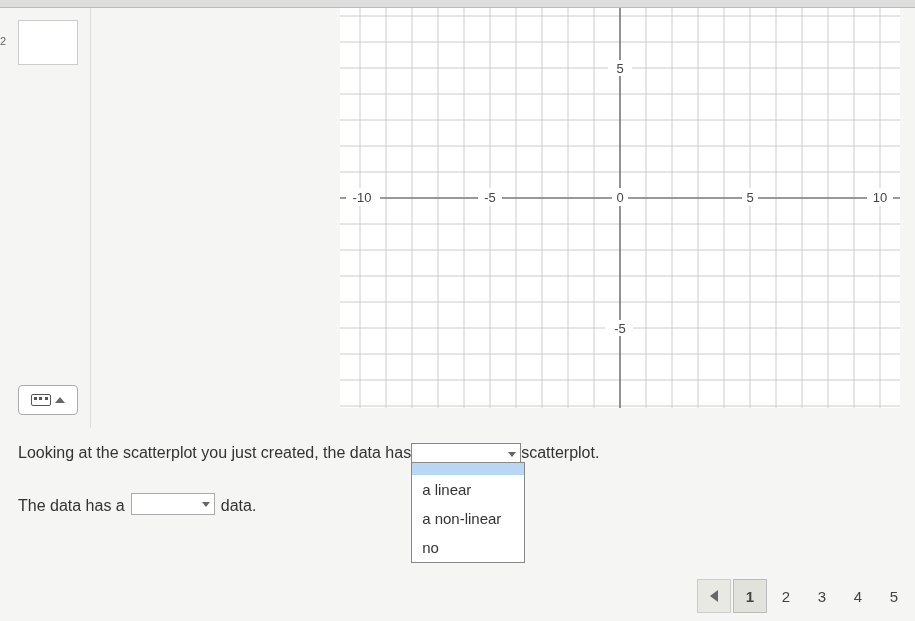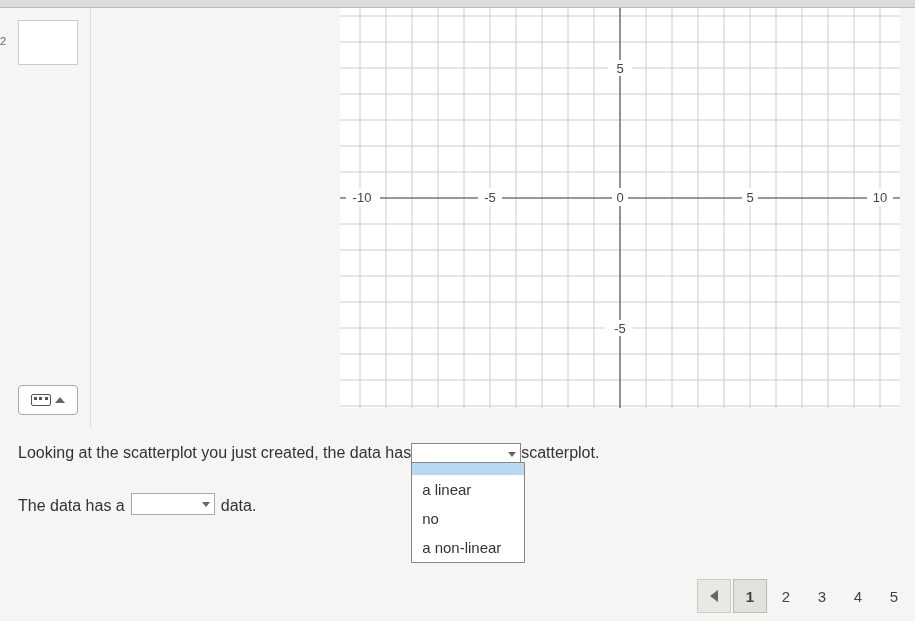--- a/index.html
+++ b/index.html
@@ -259,22 +259,22 @@
   <div class="q-line1">
     <span>Looking at the scatterplot you just created, the data has</span>
     <span class="dropdown-open-wrap">
       <span class="dropdown-open-trigger">
         <span></span>
         <span class="chev-down"></span>
       </span>
       <div class="dropdown-list">
         <div class="dropdown-opt highlight"></div>
         <div class="dropdown-opt">a linear</div>
+        <div class="dropdown-opt">a non-linear</div>
         <div class="dropdown-opt">no</div>
-        <div class="dropdown-opt">a non-linear</div>
       </div>
     </span>
     <span>scatterplot.</span>
   </div>
   <div class="q-line2">
     <span>The data has a</span>
     <span class="dropdown-closed">
       <span></span>
       <span class="chev-down"></span>
     </span>

